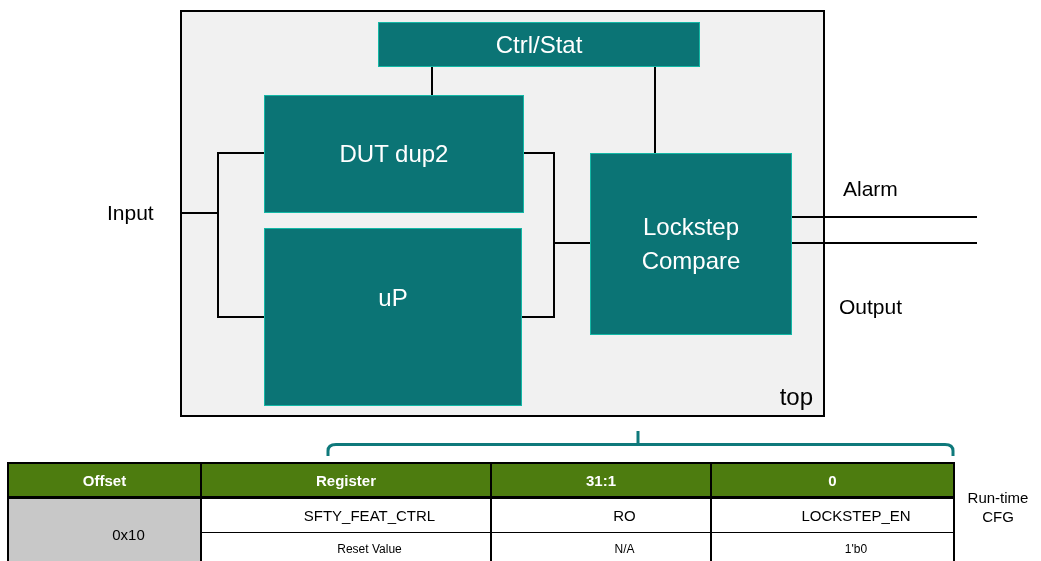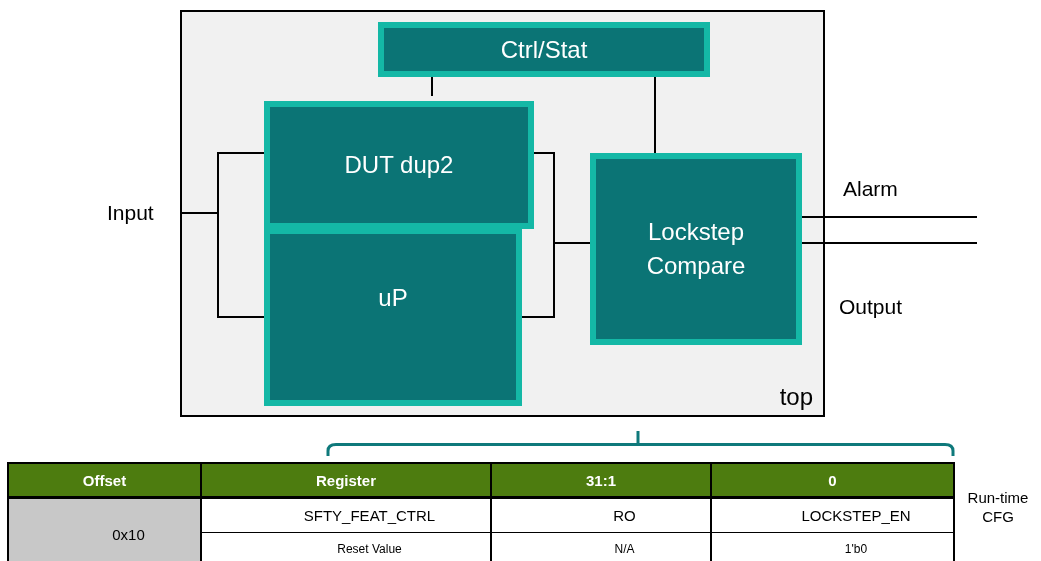--- a/index.html
+++ b/index.html
@@ -21,30 +21,30 @@
   }
   .top-label {
     position: absolute;
     right: 10px; bottom: 4px;
     font-size: 24px;
     color: #000;
   }
   .block {
     position: absolute;
     background: #0b7475;
-    border: 6px solid #14b8a6;
+    border: 1px solid #14b8a6;
     color: #ffffff;
     display: flex;
     align-items: center;
     justify-content: center;
     text-align: center;
     font-size: 24px;
   }
   .block.ctrl    { left: 378px; top: 22px;  width: 320px; height: 43px; }
-  .block.dut     { left: 264px; top: 95px;  width: 258px; height: 116px; margin-top: 6px; }
+  .block.dut     { left: 264px; top: 95px;  width: 258px; height: 116px; }
   .block.up      { left: 264px; top: 228px; width: 258px; height: 178px;
                    align-items: center; padding-bottom: 38px; box-sizing: border-box; }
   .block.lockstep{ left: 590px; top: 153px; width: 200px; height: 180px; line-height: 34px; }
   .wire { position: absolute; background: #000; }
   .wire.h { height: 2px; }
   .wire.v { width: 2px; }
   .port-label {
     position: absolute;
     color: #000;
     font-size: 21px;

